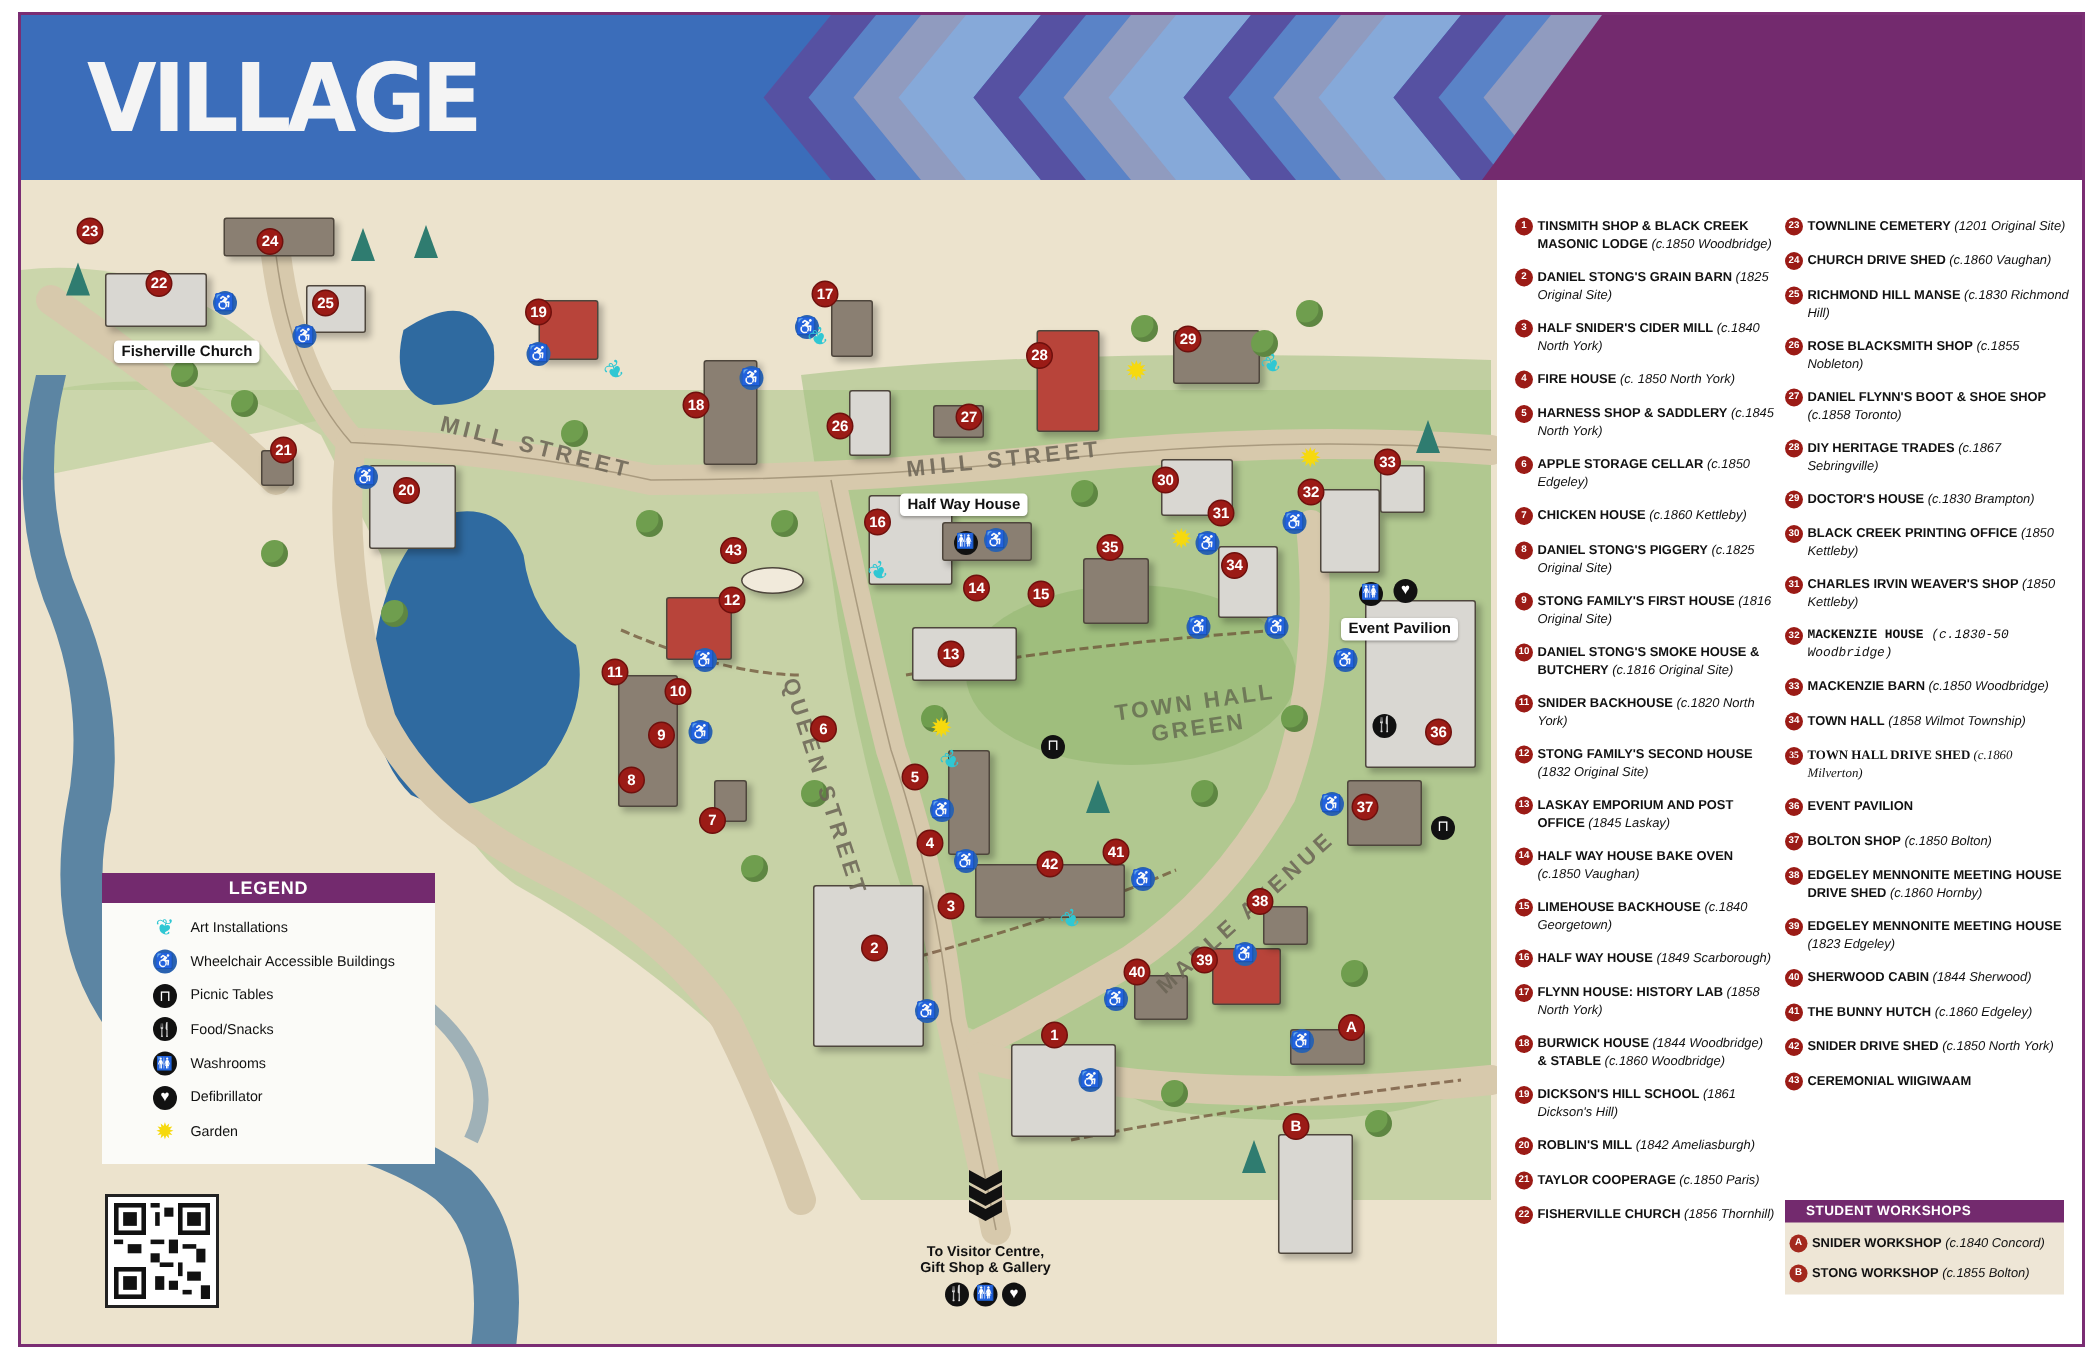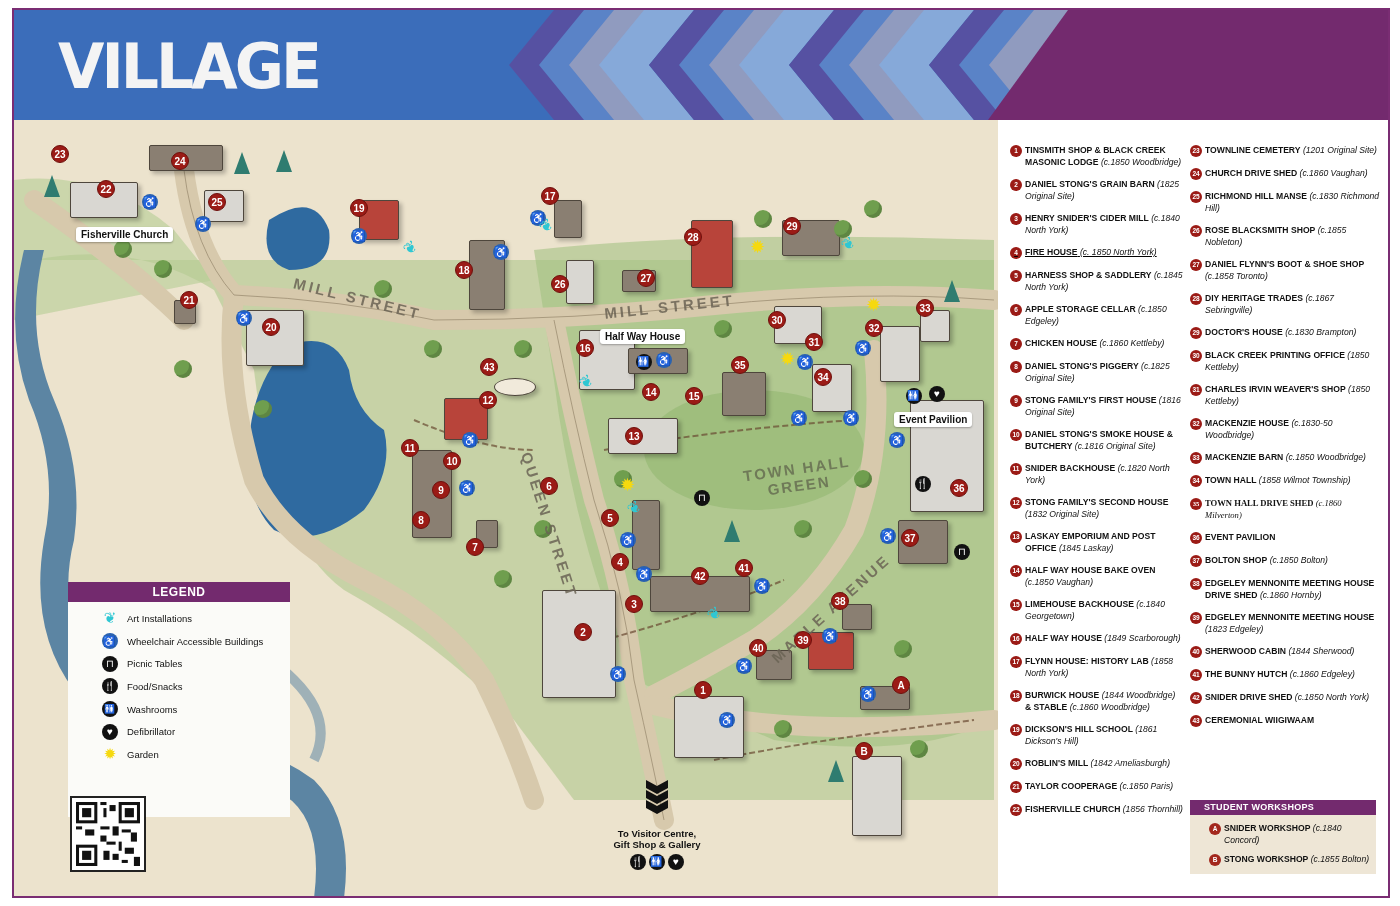--- a/index.html
+++ b/index.html
@@ -21,21 +21,21 @@
   .feather { position: absolute; color: #2fc7d3; font-size: 16px; line-height: 16px; transform: rotate(-35deg); }
   .bldg { position: absolute; background: #8a7f72; border: 1px solid #4e463c; border-radius: 2px; box-shadow: 3px 3px 4px rgba(0,0,0,0.25); }
   .bldg.white { background: #d9d7d2; }
   .bldg.red { background: #b8443a; }
   .tree { position: absolute; width: 18px; height: 18px; border-radius: 50%; background: #6f9e4e; box-shadow: inset -3px -3px 0 rgba(0,0,0,0.15); }
   .pine { position: absolute; width: 0; height: 0; border-left: 8px solid transparent; border-right: 8px solid transparent; border-bottom: 22px solid #2f7c70; }
   .maplabel { position: absolute; background: #fff; color: #111; font-size: 10px; font-weight: bold; padding: 2px 5px; border-radius: 3px; box-shadow: 0 1px 2px rgba(0,0,0,0.3); white-space: nowrap; }
   .street { position: absolute; color: #6b6455; font-weight: bold; font-size: 15px; letter-spacing: 3px; white-space: nowrap; opacity: 0.85; }
   .green-label { position: absolute; color: #6f7a58; font-weight: bold; font-size: 15px; letter-spacing: 2px; text-align: center; line-height: 17px; }
   
-  .legend { position: absolute; left: 54px; top: 462px; width: 222px; height: 235px; background: #fbfbf8; }
+  .legend { position: absolute; left: 54px; top: 462px; width: 222px; height: 194px; background: #fbfbf8; }
   .legend-head { background: #732a6e; color: #fff; font-weight: bold; font-size: 12px; text-align: center; height: 20px; line-height: 20px; letter-spacing: 0.5px; }
   .legend-row { display: flex; align-items: center; height: 22.7px; padding-left: 34px; font-size: 9.5px; color: #111; }
   .legend-row .ic { width: 16px; height: 16px; margin-right: 9px; display: inline-flex; align-items: center; justify-content: center; }
   .qr-box { position: absolute; left: 56px; top: 676px; width: 76px; height: 76px; background: #fff; border: 2px solid #222; padding: 4px; }
   .qr-text { position: absolute; left: 142px; top: 684px; font-size: 11px; font-weight: bold; color: #222; line-height: 15px; }
   .visitor { position: absolute; left: 598px; top: 660px; width: 90px; text-align: center; }
   .visitor .text { font-size: 9.5px; font-weight: bold; color: #111; line-height: 11px; margin-top: 4px; }
   .visitor .icons { display: flex; justify-content: center; gap: 3px; margin-top: 4px; }
   .visitor .icons span { position: static; }
   
@@ -43,21 +43,21 @@
   .col { position: absolute; top: 24px; }
   .col1 { left: 12px; width: 176px; }
   .col2 { left: 192px; width: 190px; }
   .item { display: flex; align-items: flex-start; margin-bottom: 0; }
   .num { flex: 0 0 12px; width: 12px; height: 12px; border-radius: 50%; background: #9b1b16; color: #fff; font-size: 6.5px; font-weight: bold; text-align: center; line-height: 12px; margin-right: 3px; margin-top: 1px; }
   .itxt { font-size: 8.6px; line-height: 12px; color: #111; }
   .itxt b { font-weight: bold; }
   .itxt i { font-style: italic; font-weight: normal; }
   .sw { position: absolute; left: 192px; top: 680px; width: 186px; background: #eee6d6; padding-bottom: 8px; }
   .sw-head { background: #732a6e; color: #fff; font-size: 9px; font-weight: bold; height: 15px; line-height: 15px; padding-left: 14px; letter-spacing: 0.3px; }
-  .sw .item { padding-left: 19px; margin-top: 7px; }
+  .sw .item { padding-left: 3px; margin-top: 7px; }
   .sw .num { background: #a3281d; }
 </style>
 </head>
 <body>
 
 <div class="frame">
 
   <div class="header">
     <svg class="chevrons" width="600" height="110" viewBox="0 0 600 110">
       <g opacity="0.9">
@@ -374,23 +374,23 @@
         <div class="item" style="margin-bottom: 10px;">
           <span class="num">1</span>
           <div class="itxt"><b>TINSMITH SHOP &amp; BLACK CREEK MASONIC LODGE</b> <i>(c.1850 Woodbridge)</i></div>
         </div>
         <div class="item" style="margin-bottom: 10px;">
           <span class="num">2</span>
           <div class="itxt"><b>DANIEL STONG'S GRAIN BARN</b> <i>(1825 Original Site)</i></div>
         </div>
         <div class="item" style="margin-bottom: 10px;">
           <span class="num">3</span>
-          <div class="itxt"><b>HENRY SNIDER'S CIDER MILL</b> <i>(c.1840 North York)</i></div>
-        </div>
-        <div class="item" style="margin-bottom: 10px; text-decoration: underline;">
+          <div class="itxt"><b>HALF SNIDER'S CIDER MILL</b> <i>(c.1840 North York)</i></div>
+        </div>
+        <div class="item" style="margin-bottom: 10px;">
           <span class="num">4</span>
           <div class="itxt"><b>FIRE HOUSE</b> <i>(c. 1850 North York)</i></div>
         </div>
         <div class="item" style="margin-bottom: 10px;">
           <span class="num">5</span>
           <div class="itxt"><b>HARNESS SHOP &amp; SADDLERY</b> <i>(c.1845 North York)</i></div>
         </div>
         <div class="item" style="margin-bottom: 10px;">
           <span class="num">6</span>
           <div class="itxt"><b>APPLE STORAGE CELLAR</b> <i>(c.1850 Edgeley)</i></div>
@@ -490,21 +490,21 @@
           <div class="itxt"><b>DOCTOR'S HOUSE</b> <i>(c.1830 Brampton)</i></div>
         </div>
         <div class="item" style="margin-bottom: 10px;">
           <span class="num">30</span>
           <div class="itxt"><b>BLACK CREEK PRINTING OFFICE</b> <i>(1850 Kettleby)</i></div>
         </div>
         <div class="item" style="margin-bottom: 10px;">
           <span class="num">31</span>
           <div class="itxt"><b>CHARLES IRVIN WEAVER'S SHOP</b> <i>(1850 Kettleby)</i></div>
         </div>
-        <div class="item" style="margin-bottom: 10px;">
+        <div class="item" style="margin-bottom: 10px; font-family: Liberation Mono, monospace;">
           <span class="num">32</span>
           <div class="itxt"><b>MACKENZIE HOUSE</b> <i>(c.1830-50 Woodbridge)</i></div>
         </div>
         <div class="item" style="margin-bottom: 10px;">
           <span class="num">33</span>
           <div class="itxt"><b>MACKENZIE BARN</b> <i>(c.1850 Woodbridge)</i></div>
         </div>
         <div class="item" style="margin-bottom: 10px;">
           <span class="num">34</span>
           <div class="itxt"><b>TOWN HALL</b> <i>(1858 Wilmot Township)</i></div>

